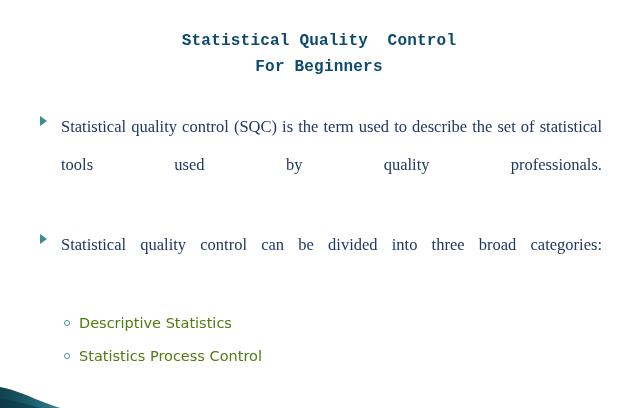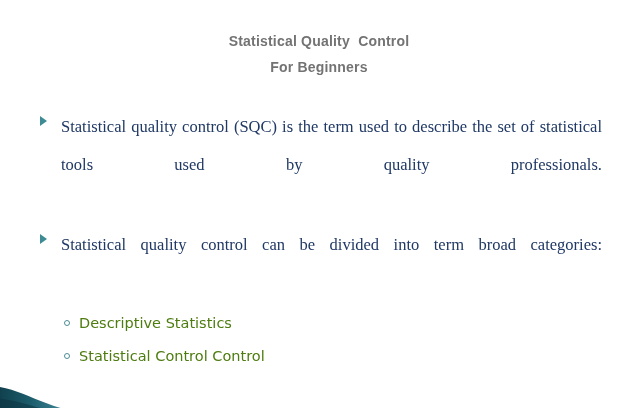--- a/index.html
+++ b/index.html
@@ -27,24 +27,24 @@
 
   
   .title-block {
     position: absolute;
     left: 0;
     top: 28px;
     width: 638px;
     text-align: center;
   }
   .title-line {
-    color: #737373;
-    font-family: Liberation Sans, sans-serif;
+    color: #0c4a6e;
+    font-family: Liberation Mono, monospace;
     font-weight: bold;
-    font-size: 14px;
+    font-size: 16px;
     line-height: 26px;
     letter-spacing: 0.2px;
     white-space: pre;
   }
 
   
   .body-block {
     position: absolute;
     left: 38px;
     top: 108px;
@@ -131,33 +131,33 @@
 
   <div class="body-block">
 
     <div class="bullet-l1">
       <span class="marker"></span>
       <div class="text justified">Statistical quality control (SQC) is the term used to describe the set of statistical tools used by quality professionals.</div>
     </div>
 
     <div class="bullet-l1">
       <span class="marker"></span>
-      <div class="text justified">Statistical quality control can be divided into term broad categories:</div>
+      <div class="text justified">Statistical quality control can be divided into three broad categories:</div>
     </div>
 
     <div class="sub-list">
 
       <div class="bullet-l2">
         <span class="marker-sq"></span>
         <span class="text">Descriptive Statistics</span>
       </div>
 
       <div class="bullet-l2">
         <span class="marker-sq"></span>
-        <span class="text">Statistical Control Control</span>
+        <span class="text">Statistics Process Control</span>
       </div>
 
     </div>
   </div>
 
   <svg class="corner-swoosh" viewBox="0 0 120 34">
     <defs>
       <linearGradient id="swooshGrad" x1="0" y1="0" x2="1" y2="0">
         <stop offset="0%" stop-color="#0F3B48"></stop>
         <stop offset="45%" stop-color="#1C5D6C"></stop>

